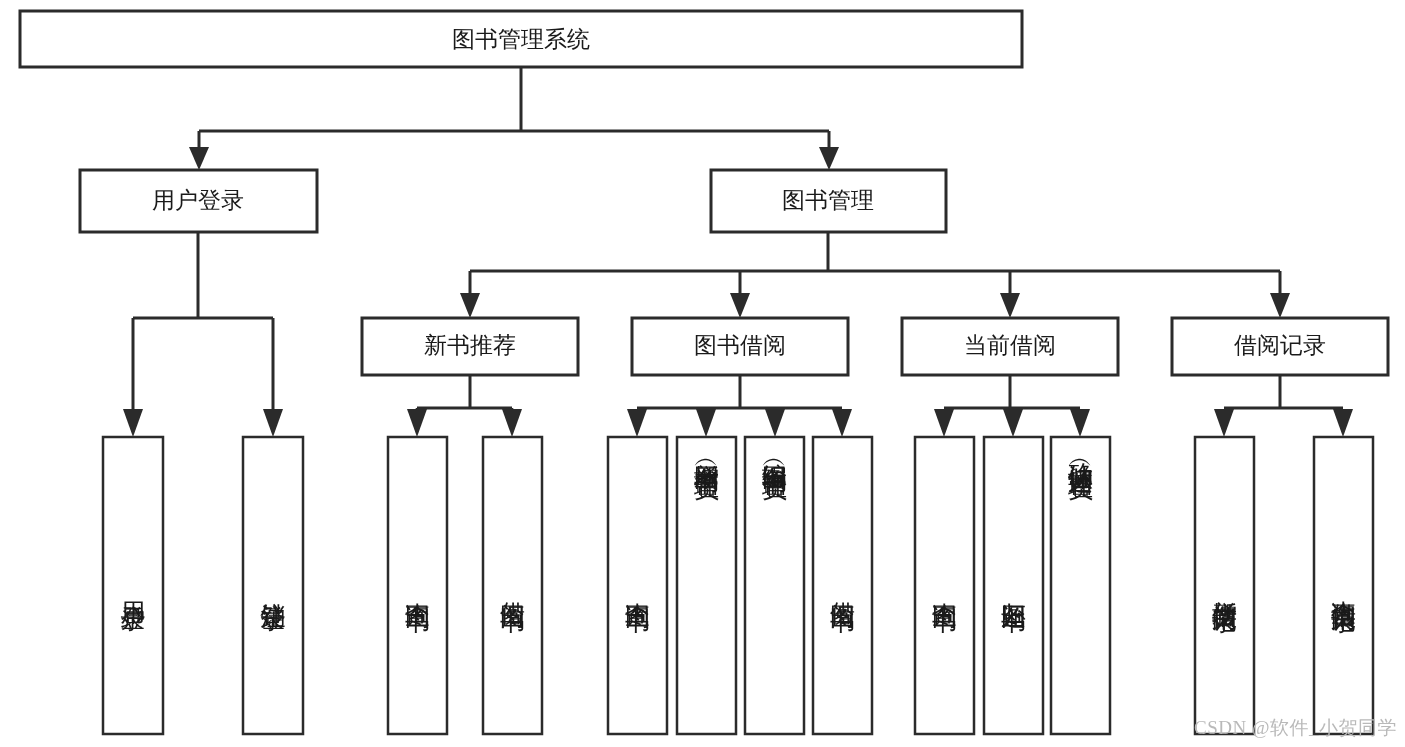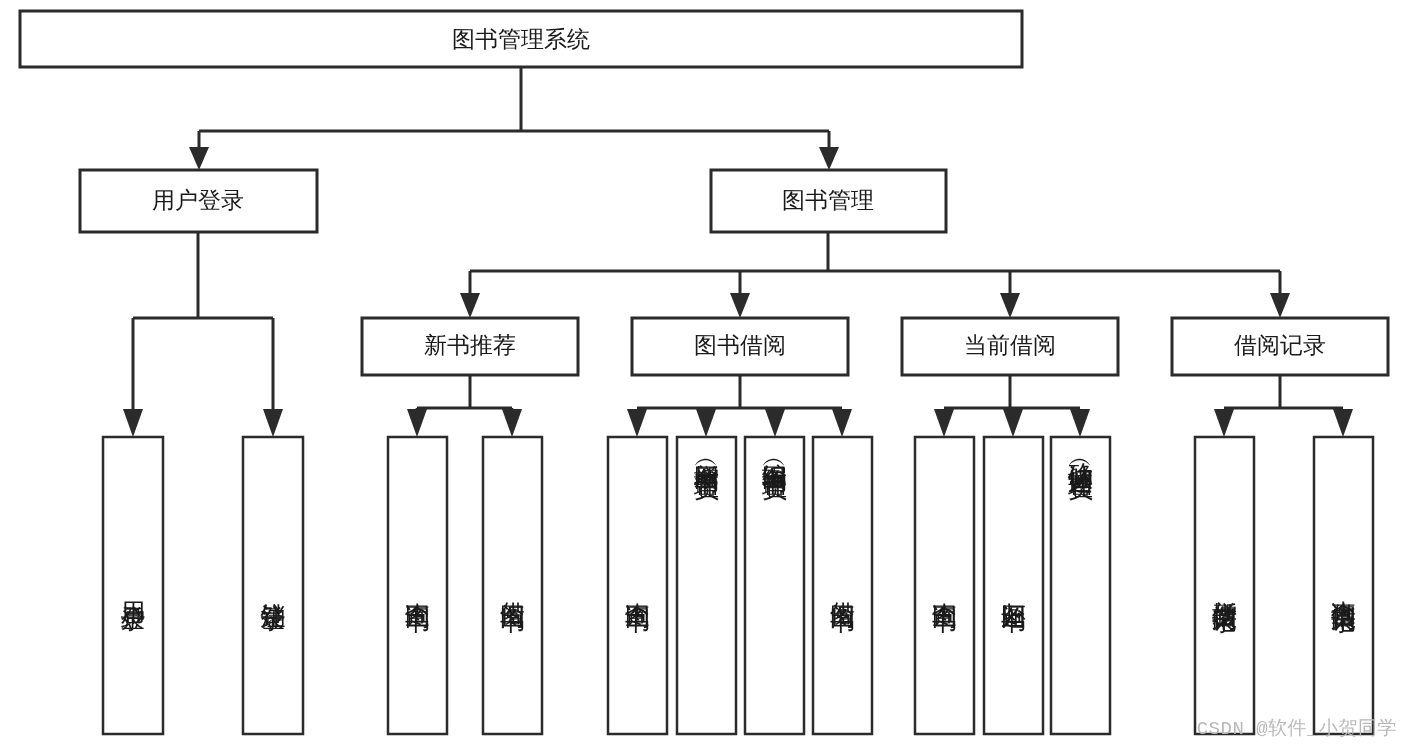--- a/index.html
+++ b/index.html
@@ -71,21 +71,21 @@
     font-size: 25px;
     line-height: 1.08;
     letter-spacing: 2px;
     color: #1a1a1a;
     white-space: nowrap;
   }
   .watermark {
     position: absolute;
     right: 8px;
     bottom: 6px;
-    font-family: Liberation Mono, monospace;
+    font-family: Liberation Serif, serif;
     font-size: 19px;
     color: #b9b9b9;
     letter-spacing: 0.5px;
     user-select: none;
     white-space: nowrap;
   }
 </style>
 </head>
 <body>
 

